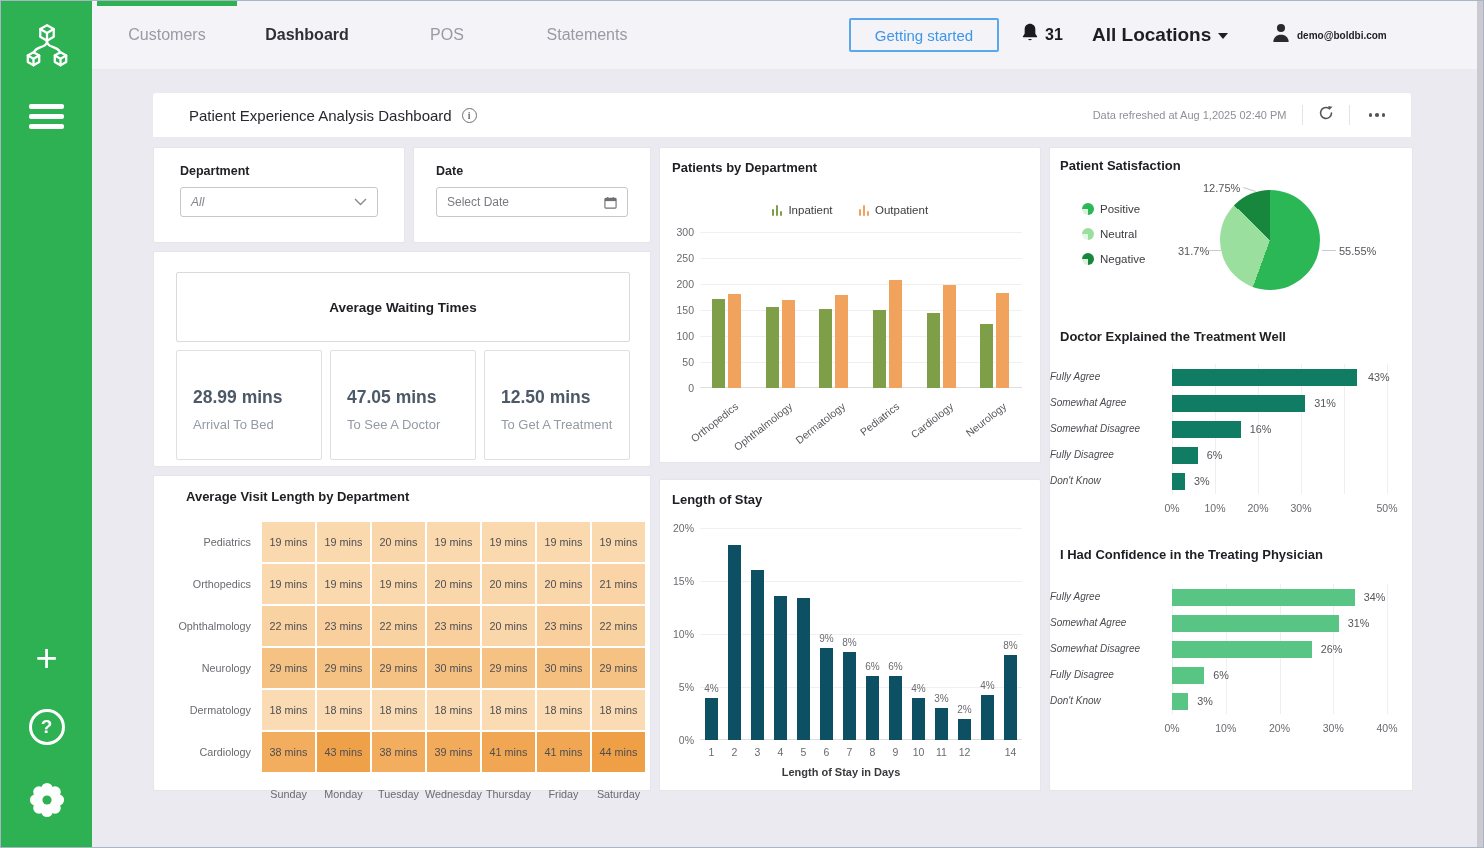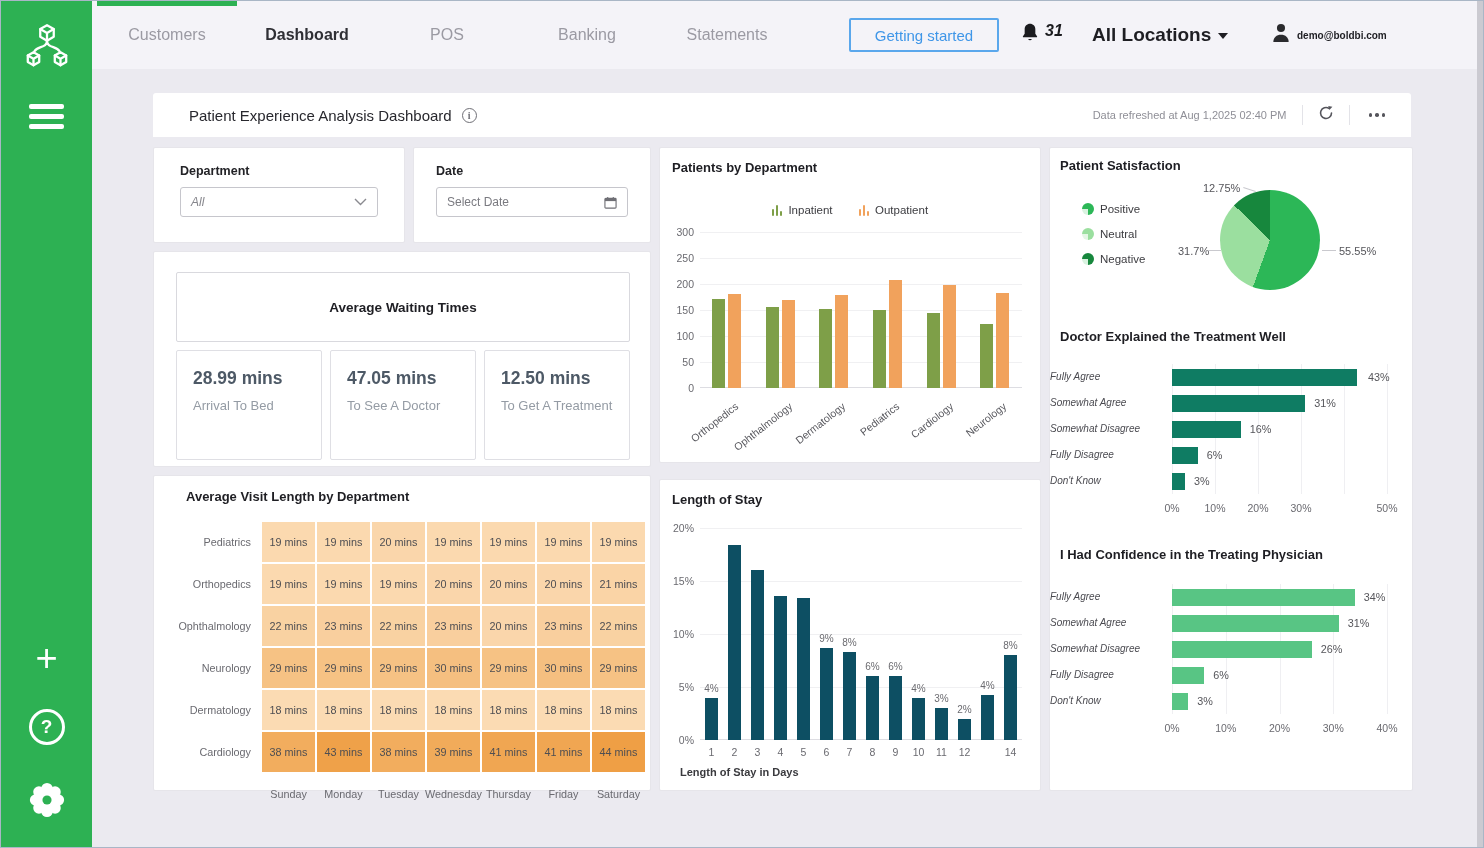--- a/index.html
+++ b/index.html
@@ -16,21 +16,21 @@
   .plus-ic{color:#fff;font-size:38px;font-weight:300;line-height:30px;}
   .help-ic{width:36px;height:36px;border:3px solid #fff;border-radius:50%;color:#fff;font-size:19px;font-weight:bold;display:flex;align-items:center;justify-content:center;}
 
   
   .topbar{position:absolute;left:91px;top:0;width:1393px;height:68px;background:#F4F3F8;}
   .accent-strip{position:absolute;left:5px;top:0;width:140px;height:5px;background:#2DB153;}
   .tabs{position:absolute;left:5px;top:0;height:68px;display:flex;}
   .tab{width:140px;height:68px;display:flex;align-items:center;justify-content:center;font-size:16px;color:#9B9AA3;cursor:pointer;}
   .tab.active{color:#2F2F35;font-weight:bold;}
   .gs-btn{position:absolute;left:757px;top:17px;width:150px;height:34px;border:2px solid #5AA7EC;border-radius:2px;color:#3F96E8;font-size:15px;display:flex;align-items:center;justify-content:center;background:transparent;cursor:pointer;}
-  .bell-wrap{position:absolute;left:928px;top:21px;display:flex;gap:5px;cursor:pointer;font-style:italic;}
+  .bell-wrap{position:absolute;left:928px;top:21px;display:flex;align-items:center;gap:5px;cursor:pointer;}
   .bell-count{font-size:16px;font-weight:bold;color:#1B1B1F;}
   .loc-wrap{position:absolute;left:1000px;top:23px;display:flex;align-items:center;gap:7px;cursor:pointer;}
   .loc-label{font-size:19px;font-weight:bold;color:#1E1E23;}
   .caret{width:0;height:0;border-left:5px solid transparent;border-right:5px solid transparent;border-top:6px solid #1E1E23;margin-top:2px;}
   .user-wrap{position:absolute;left:1180px;top:22px;display:flex;align-items:center;gap:7px;cursor:pointer;}
   .user-label{font-size:10px;font-weight:bold;color:#1E1E23;}
 
   
   .titlebar{position:absolute;left:152px;top:92px;width:1258px;height:44px;background:#fff;border-radius:3px 3px 0 0;display:flex;align-items:center;}
   .db-title{margin-left:36px;font-size:15px;font-weight:500;color:#28282E;}
@@ -47,21 +47,21 @@
 
   
   .f-label{font-size:12.5px;font-weight:bold;color:#232327;}
   .f-box{margin-top:9px;height:30px;border:1px solid #C6C6CC;border-radius:3px;display:flex;align-items:center;padding:0 10px;background:#fff;cursor:pointer;}
   .f-val{font-size:12px;color:#86868C;font-style:italic;flex:1;}
   .f-val2{font-size:12px;color:#7A7A80;flex:1;}
 
   
   .wait-title-box{position:absolute;left:22px;top:20px;width:454px;height:70px;border:1px solid #D9D9DE;border-radius:2px;display:flex;align-items:center;justify-content:center;font-size:13.5px;font-weight:bold;color:#1E1E23;}
   .stat-row{position:absolute;left:22px;top:98px;display:flex;gap:8px;}
-  .stat{width:146px;height:110px;border:1px solid #DFDFE4;border-radius:2px;padding:17px 0 0 16px;}
+  .stat{width:146px;height:110px;border:1px solid #DFDFE4;border-radius:2px;padding:36px 0 0 16px;}
   .stat-val{font-size:17.5px;font-weight:bold;color:#4D5966;}
   .stat-lbl{font-size:13px;color:#949BA4;margin-top:9px;}
 
   
   .gridline-h{position:absolute;left:0;width:100%;height:1px;background:#F0F0F2;}
   .gridline-v{position:absolute;top:0;width:1px;height:100%;background:#EFEFF2;}
   .ytick{position:absolute;right:6px;font-size:10.5px;color:#6A6A70;transform:translateY(-50%);}
   .xtick{position:absolute;font-size:10.5px;color:#6A6A70;transform:translateX(-50%);}
   .axisline{position:absolute;background:#DDDDE2;}
 
@@ -79,21 +79,21 @@
 
   .col-label-rot{position:absolute;width:92px;text-align:right;font-size:10.5px;color:#56565C;transform:rotate(-38deg);transform-origin:100% 0;}
   .bar-col{position:absolute;bottom:0;cursor:pointer;}
   .bar-data-label{position:absolute;font-size:10px;color:#6B6B70;transform:translateX(-50%);}
 
   .heat-grid{position:absolute;left:24px;top:46px;display:grid;grid-template-columns:82px repeat(7,53px);grid-auto-rows:40px;gap:2px;align-items:center;}
   .heat-rowlbl{font-size:10.8px;color:#6A6A70;text-align:right;padding-right:9px;}
   .heat-cell{width:53px;height:40px;display:flex;align-items:center;justify-content:center;font-size:10.8px;color:#4E4E52;cursor:pointer;}
   .heat-daylbl{font-size:10.8px;color:#6A6A70;text-align:center;height:24px;display:flex;align-items:center;justify-content:center;}
 
-  .xlabel-bold{position:absolute;width:100%;text-align:left;font-size:11px;font-weight:bold;color:#3A3A3E;}
+  .xlabel-bold{position:absolute;width:100%;text-align:center;font-size:11px;font-weight:bold;color:#3A3A3E;}
   .pie-callout{position:absolute;font-size:11px;color:#55555A;}
   .callout-line{position:absolute;background:#C9C9CE;}
   .scrollbar{position:absolute;right:0;top:0;width:6px;height:100%;background:#CBCAD1;}
 </style>
 </head>
 <body>
 
 <div class="app">
 
   <div class="sidebar">
@@ -134,21 +134,20 @@
       </div>
     </div>
   </div>
 
   <div class="topbar">
     <div class="accent-strip"></div>
     <div class="tabs">
       <div class="tab">Customers</div>
       <div class="tab active">Dashboard</div>
       <div class="tab">POS</div>
-      <div class="tab">Banking</div>
       <div class="tab">Statements</div>
     </div>
     <div class="gs-btn">Getting started</div>
     <div class="bell-wrap">
       <span>
         <svg width="20" height="22" viewBox="0 0 24 26" fill="#1B1B1F">
           <path d="M12 2c-3.6 0-6.4 2.9-6.4 6.4v5.5L3.6 17c-.4.5 0 1.2.6 1.2h15.6c.6 0 1-.7.6-1.2l-2-3.1V8.4C18.4 4.9 15.6 2 12 2z"></path>
           <path d="M9.8 20.2a2.3 2.3 0 0 0 4.4 0z"></path>
         </svg>
       </span>

